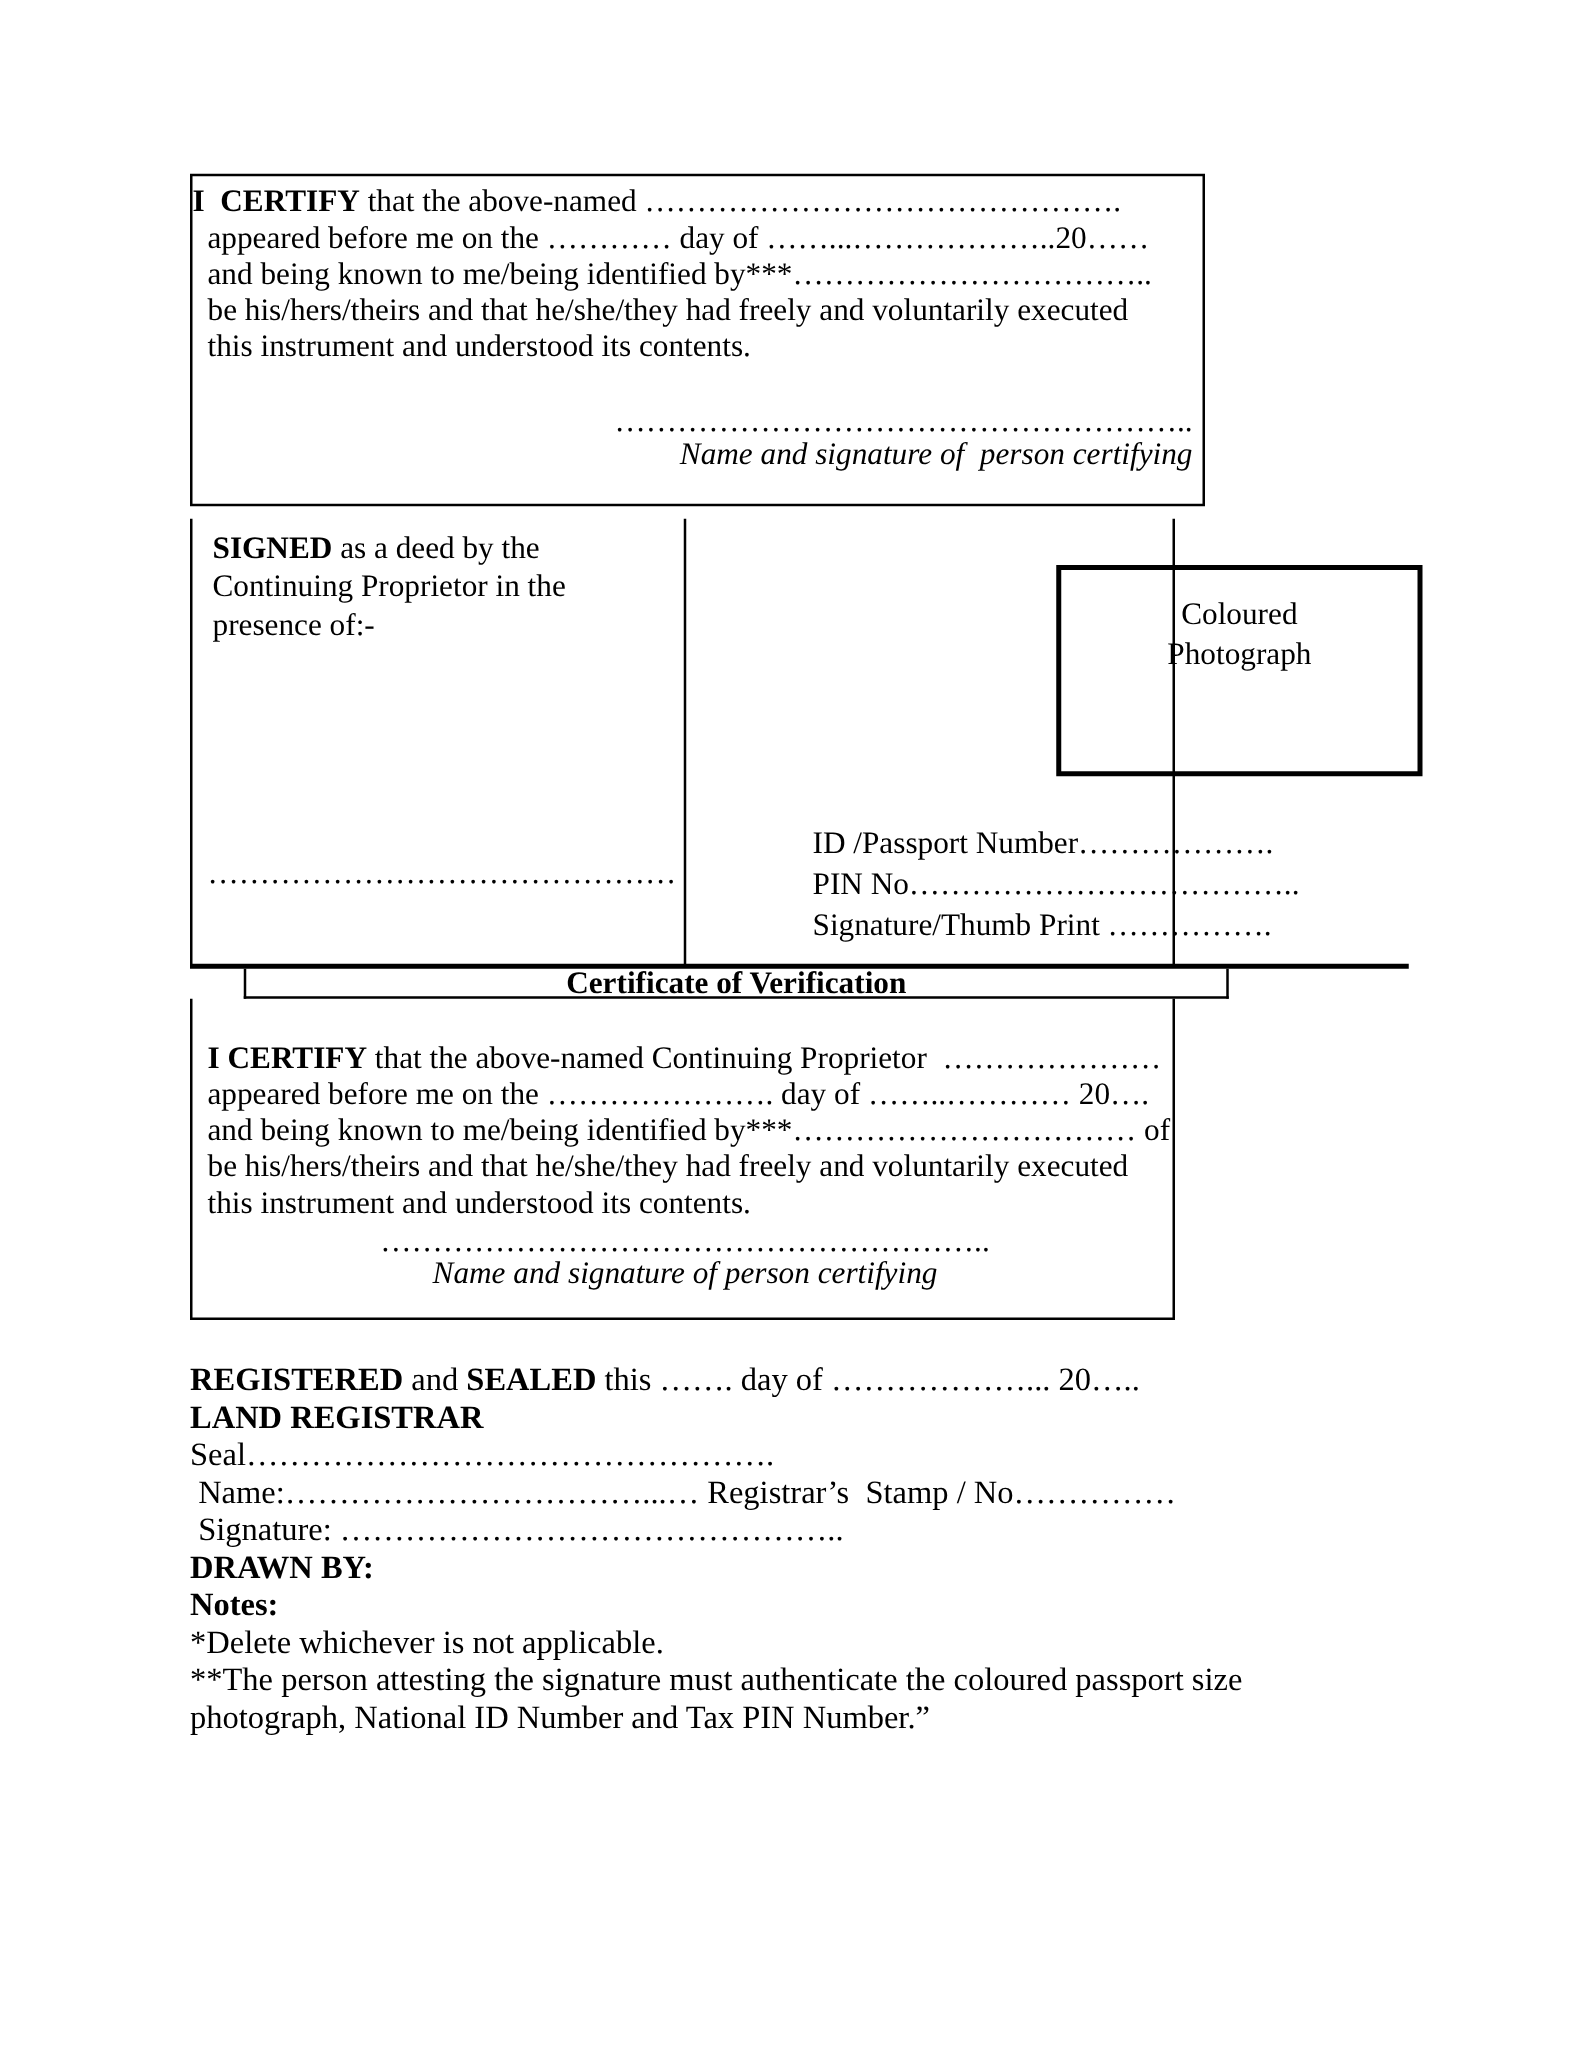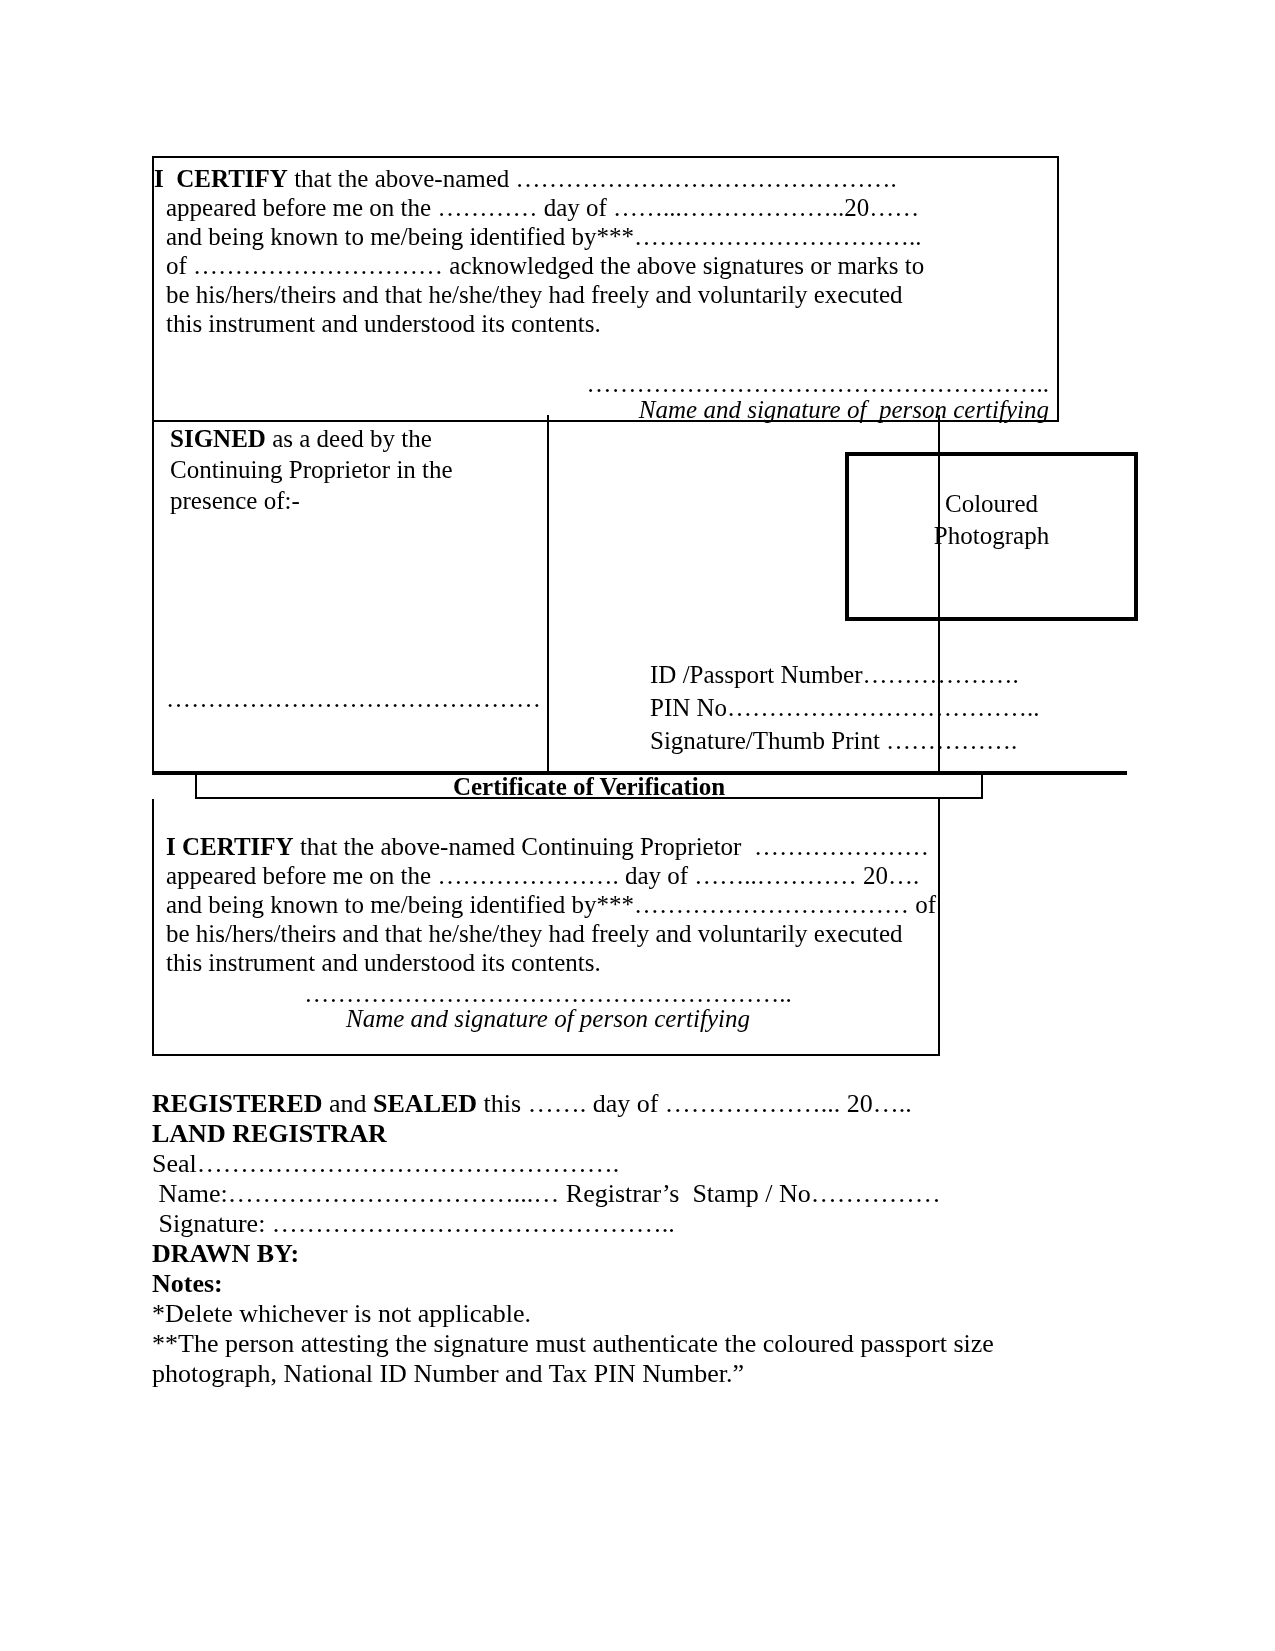--- a/index.html
+++ b/index.html
@@ -2,40 +2,40 @@
 <html><head>
 <meta charset="utf-8">
 <style>
   html,body{margin:0;padding:0;background:#ffffff;}
   .page{position:relative;width:1275px;height:1651px;background:#ffffff;
         font-family:"Liberation Serif", serif;color:#000;overflow:hidden;}
   .line{white-space:pre;}
   .b{font-weight:bold;}
 
   
-  #box1{position:absolute;left:152px;top:156px;width:907px;height:266px;
+  #box1{position:absolute;left:152px;top:139px;width:812px;height:266px;
         box-sizing:border-box;border:2px solid #000;
         padding:6px 8px 0 12px;font-size:25px;line-height:29px;}
   #box1 .hang{margin-left:-12px;}
   #box1 .sig-dots{text-align:right;margin-top:31px;}
   #box1 .sig-cap{text-align:right;font-style:italic;line-height:24px;}
 
   
   #row2{position:absolute;left:152px;top:415px;width:788px;height:357px;
         box-sizing:border-box;border-left:2px solid #000;border-right:2px solid #000;}
   #cell-left{position:absolute;left:0;top:0;width:395px;height:357px;
         box-sizing:border-box;border-right:2px solid #000;
         padding:8px 8px 0 16px;font-size:25px;line-height:31px;}
   #cell-left .dots{position:absolute;left:12px;top:270px;line-height:27px;}
   #cell-left .cap{position:absolute;left:12px;top:297px;font-style:italic;line-height:30px;white-space:pre;}
 
   
   #photo-box{position:absolute;left:845px;top:452px;width:293px;height:169px;
         box-sizing:border-box;border:4px solid #000;text-align:center;
-        padding-top:32px;font-size:25px;line-height:32px;}
+        padding-top:20px;font-size:25px;line-height:32px;}
 
   
   #id-block{position:absolute;left:650px;top:658px;font-size:25px;line-height:33px;}
 
   
   #sep-thick{position:absolute;left:152px;top:771px;width:975px;height:4px;background:#000;}
 
   
   #head-row{position:absolute;left:152px;top:775px;width:788px;height:24px;
         box-sizing:border-box;border-left:2px solid #000;border-right:2px solid #000;
@@ -55,21 +55,20 @@
 </style>
 </head>
 <body>
 
 <div class="page">
 
   <div id="box1">
     <div class="line hang"><span class="b">I  CERTIFY</span><span> that the above-named ……………………………………….</span></div>
     <div class="line">appeared before me on the ………… day of ……...………………..20……</div>
     <div class="line">and being known to me/being identified by***……………………………..</div>
-    <div class="line">of ………………………… acknowledged the above signatures or marks to</div>
     <div class="line">be his/hers/theirs and that he/she/they had freely and voluntarily executed</div>
     <div class="line">this instrument and understood its contents.</div>
     <div class="line sig-dots">………………………………………………..</div>
     <div class="line sig-cap">Name and signature of  person certifying</div>
   </div>
 
   <div id="row2">
     <div id="cell-left">
       <div class="line"><span class="b">SIGNED</span><span> as a deed by the</span></div>
       <div class="line">Continuing Proprietor in the</div>

